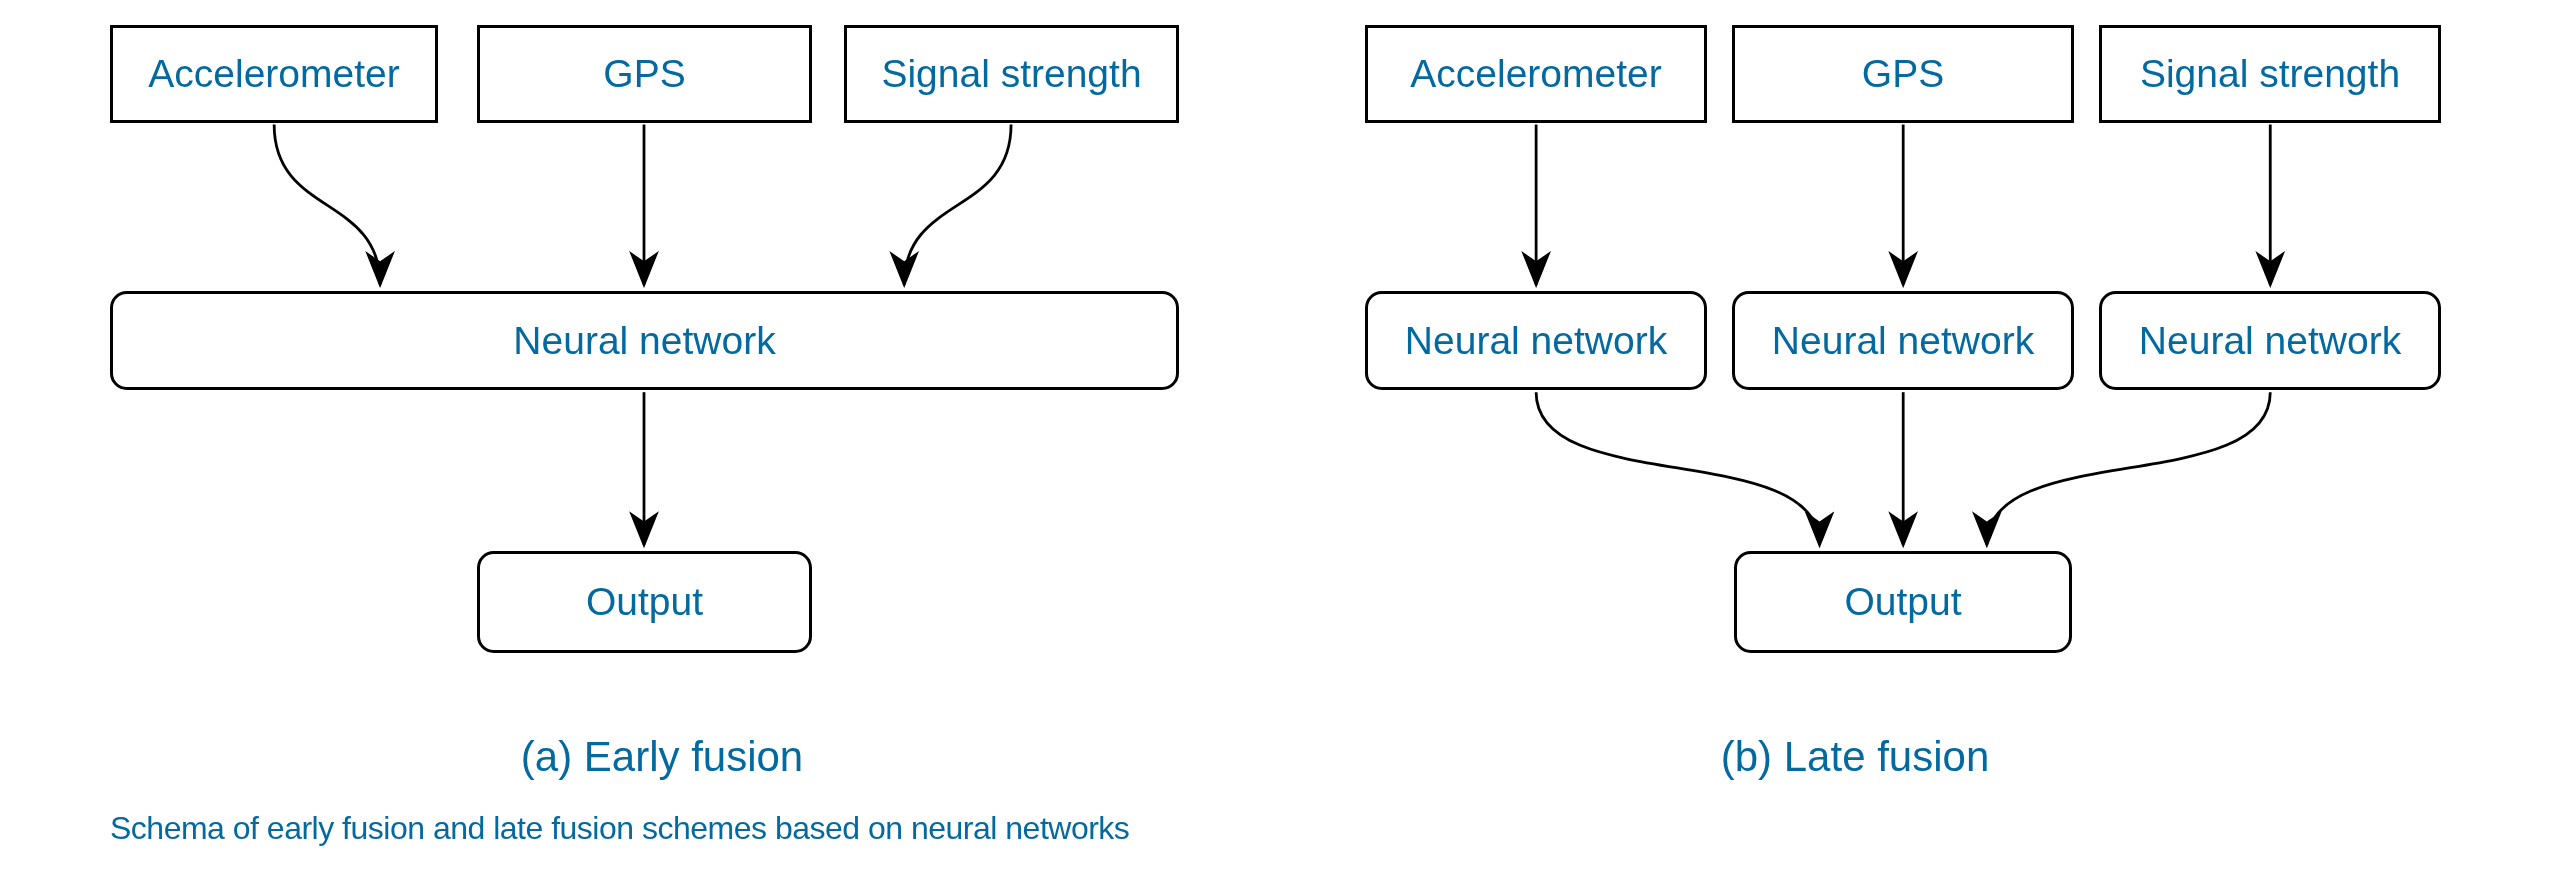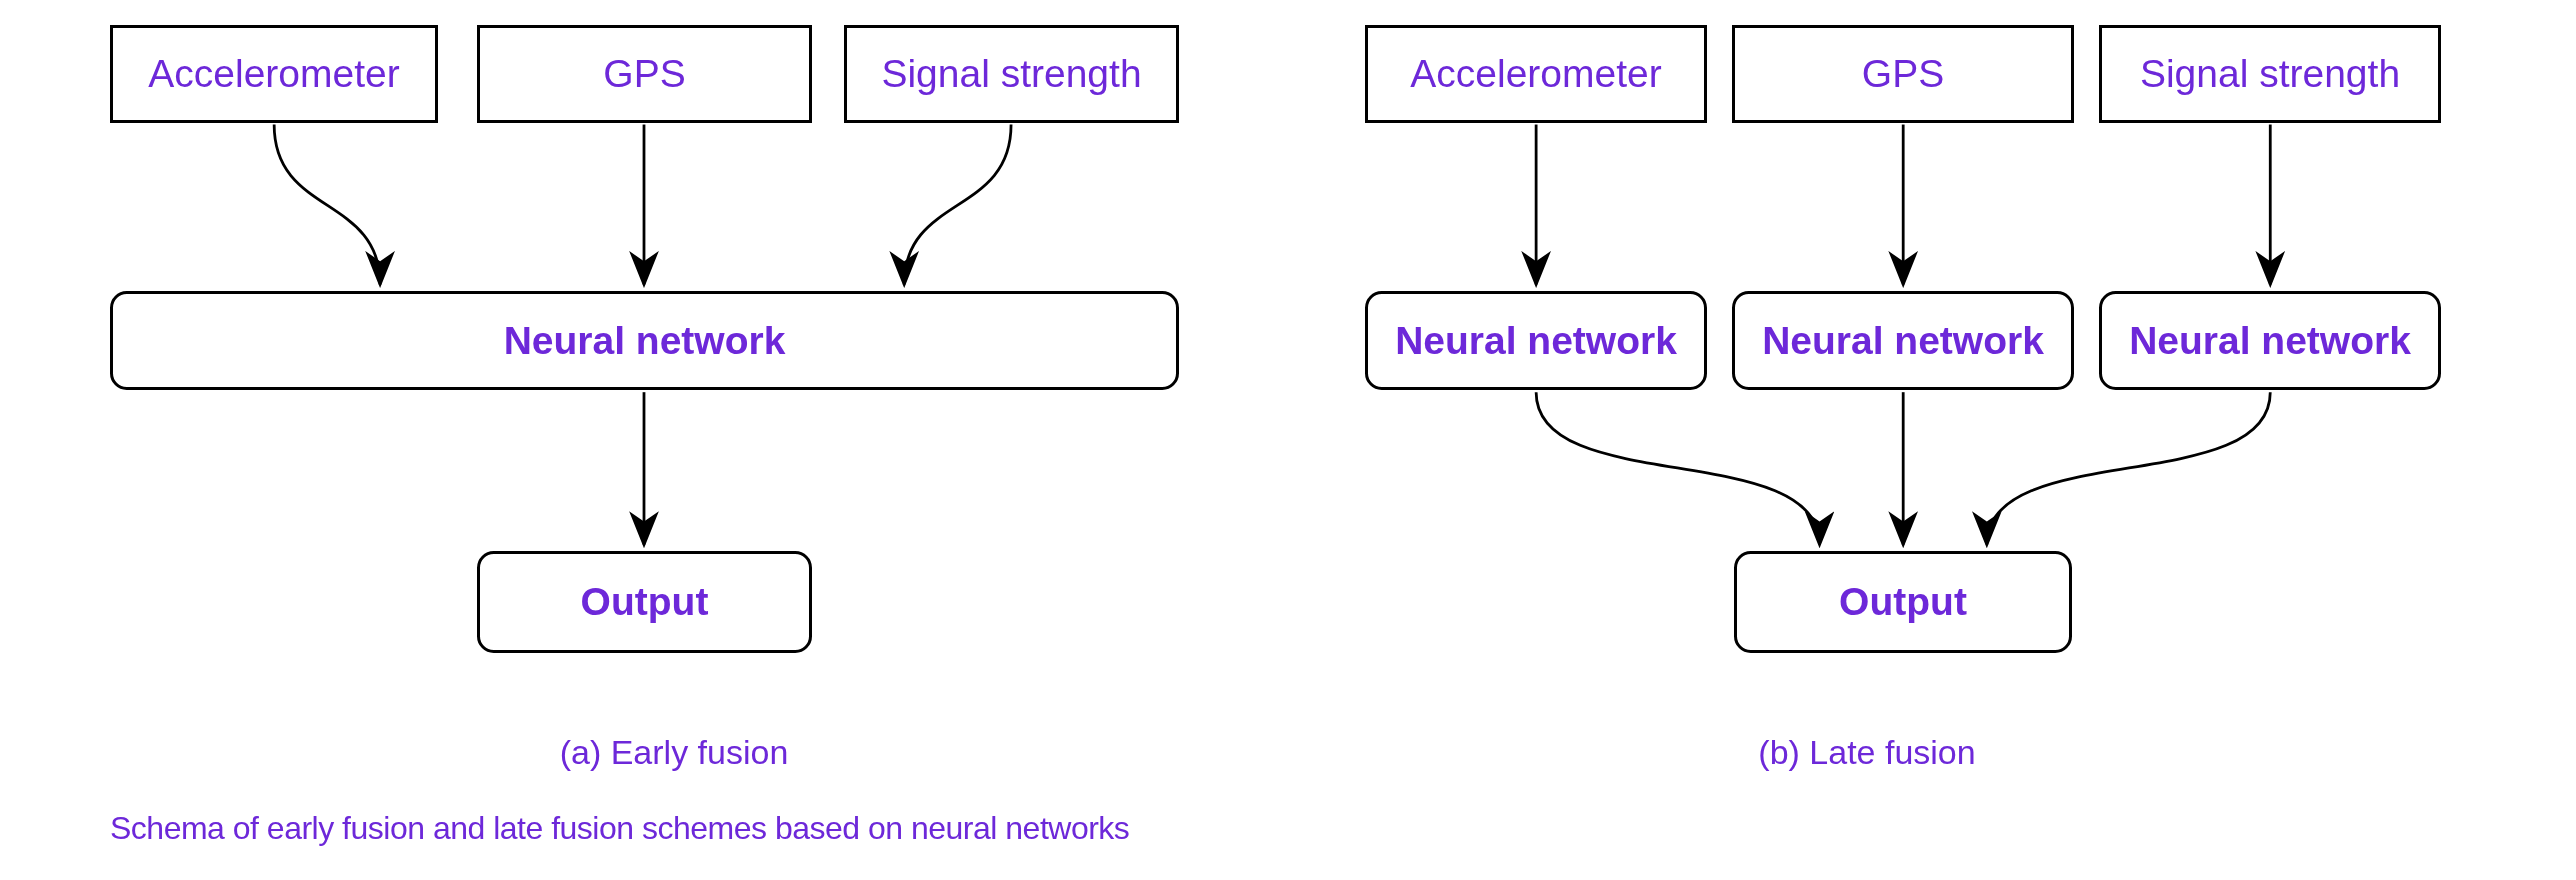--- a/index.html
+++ b/index.html
@@ -2,21 +2,21 @@
 <html style="font-size:15px"><head>
 <meta charset="utf-8">
 <style>
   html, body { margin: 0; padding: 0; background: #ffffff; }
   .canvas {
     position: relative;
     width: 2576px;
     height: 881px;
     background: #ffffff;
     font-family: "Liberation Sans", sans-serif;
-    color: #6d28d9;
+    color: #0369a1;
     overflow: hidden;
   }
   .edges {
     position: absolute;
     left: 0; top: 0;
     width: 2576px; height: 881px;
   }
   .edge {
     fill: none;
     stroke: #000000;
@@ -26,27 +26,26 @@
     position: absolute;
     box-sizing: border-box;
     border: 3.7px solid #000000;
     background: #ffffff;
     display: flex;
     align-items: center;
     justify-content: center;
     font-size: 39px;
     white-space: nowrap;
   }
-  .rounded { border-radius: 16.7px; font-weight: bold; }
+  .rounded { border-radius: 16.7px; }
   .panel-caption {
     position: absolute;
     transform: translateX(-50%);
-    font-size: 34px;
+    font-size: 42px;
     white-space: nowrap;
-    margin-left: 12px;
   }
   .fig-caption {
     position: absolute;
     font-family: Liberation Sans, sans-serif;
     font-size: 32px;
     letter-spacing: -0.5px;
     white-space: nowrap;
   }
 </style>
 </head>

